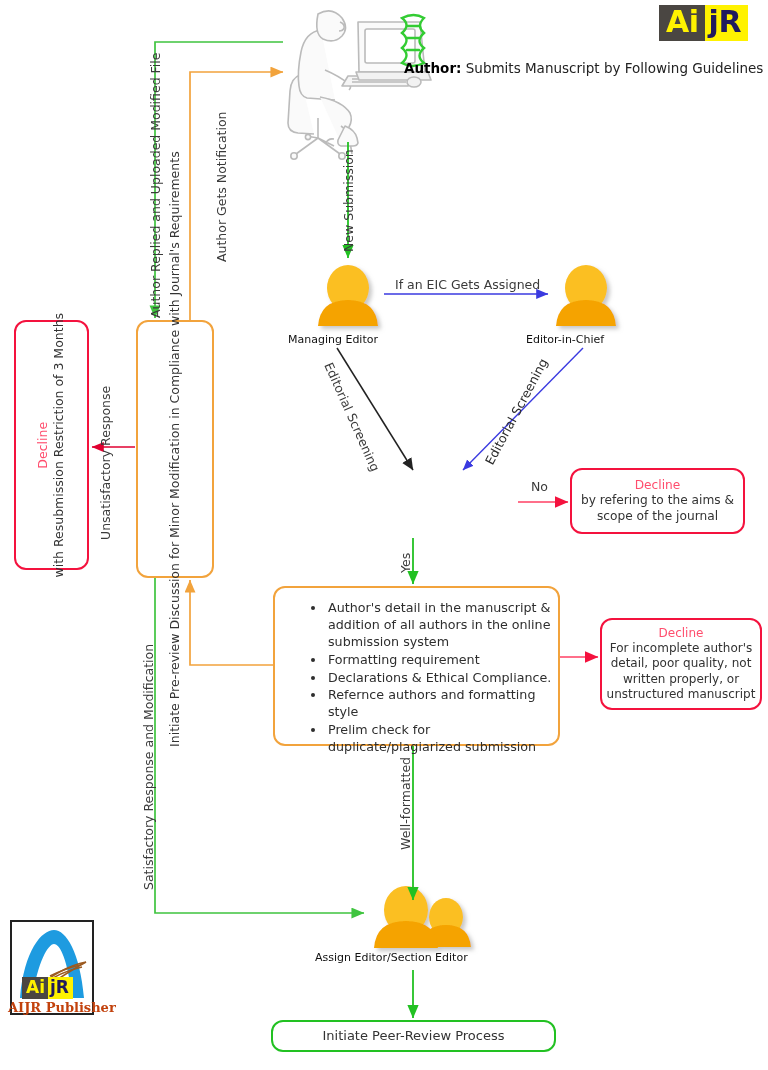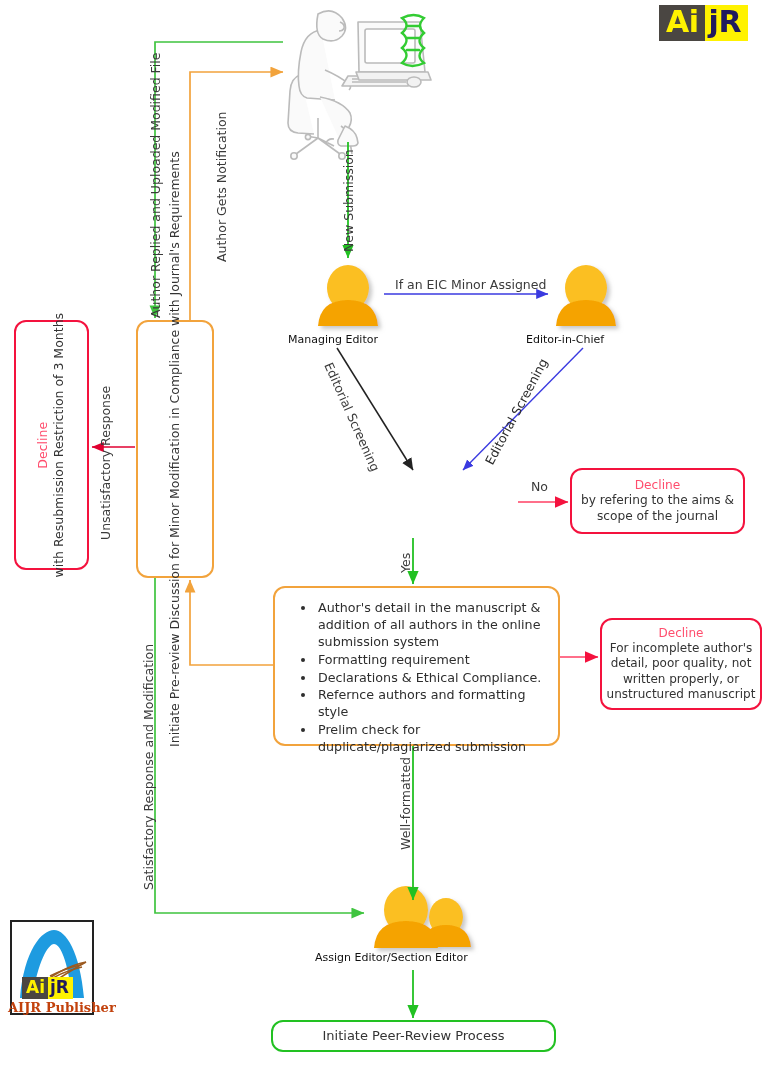--- a/index.html
+++ b/index.html
@@ -78,21 +78,21 @@
   
   .checklist {
     position: absolute;
     margin: 0;
     padding: 0 0 0 20px;
     font-size: 12.7px;
     line-height: 1.33;
     color: #2e2e2e;
     list-style: disc;
   }
-  .checklist li { margin: 0 0 1px 6px; padding-left: 2px; }
+  .checklist li { margin: 0 0 1px 16px; padding-left: 2px; }
 
   
   #aijr-logo {
     position: absolute;
     display: flex;
     align-items: stretch;
     font-family: "DejaVu Sans", "Liberation Sans", sans-serif;
     font-weight: bold;
     line-height: 1;
   }
@@ -228,28 +228,31 @@
     <path d="M273,665 L190,665 L190,580" stroke="#F2A33C" stroke-width="1.7" fill="none" marker-end="url(#ah-orange)"></path>
 
     <path d="M155,578 L155,913 L364,913" stroke="#3FC43F" stroke-width="1.7" fill="none" marker-end="url(#ah-green2)"></path>
   </svg>
 
   <div id="aijr-logo" style="right:20px; top:5px; height:36px;">
     <span class="half l">Ai</span>
     <span class="half r">jR</span>
   </div>
 
+  <div class="caption" style="left:404px; top:60px;">
+    <b>Author:</b><span> Submits Manuscript by Following Guidelines</span>
+  </div>
 
   <div class="elabel vert" style="left:148px; top:318px;">Author Replied and Uploaded Modified File</div>
 
   <div class="elabel vert" style="left:214px; top:262px;">Author Gets Notification</div>
 
   <div class="elabel vert" style="left:341px; top:252px;">New Submission</div>
 
-  <div class="elabel" style="left:395px; top:277px;">If an EIC Minor Assigned</div>
+  <div class="elabel" style="left:395px; top:277px;">If an EIC Gets Assigned</div>
 
   <div class="elabel diag-l" style="left:335px; top:360px;">Editorial Screening</div>
 
   <div class="elabel diag-r" style="left:482px; top:460px;">Editorial Screening</div>
 
   <div class="elabel" style="left:531px; top:479px;">No</div>
 
   <div class="elabel vert" style="left:398px; top:573px;">Yes</div>
 
   <div class="elabel vert" style="left:98px; top:540px;">Unsatisfactory Response</div>

